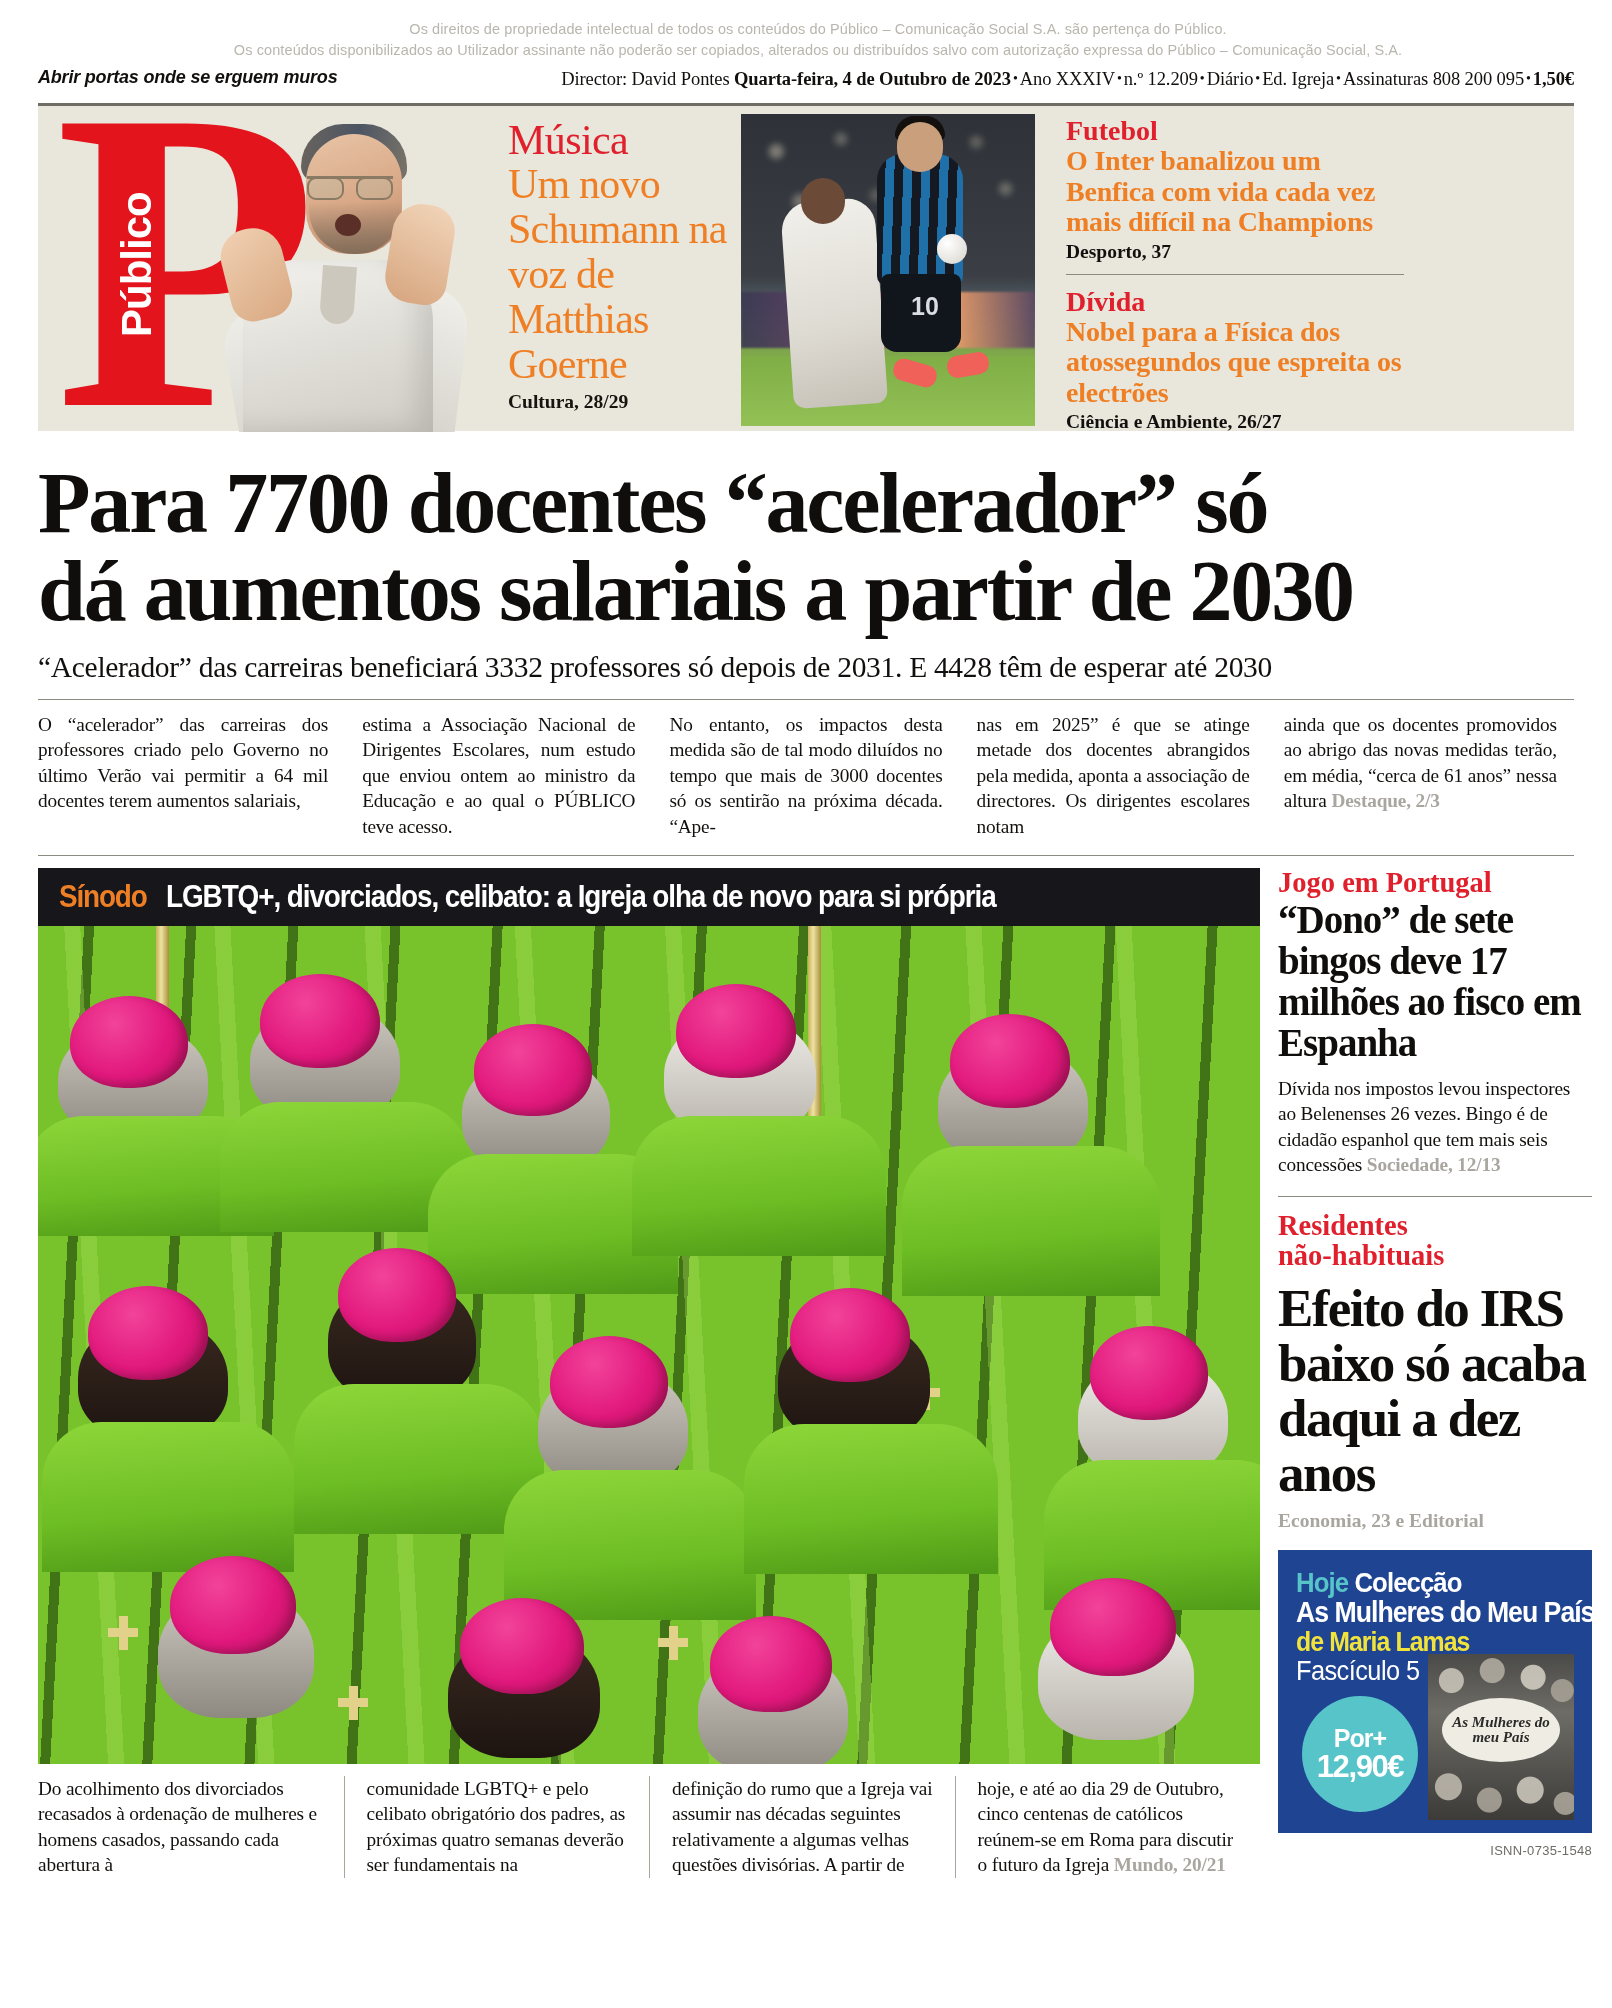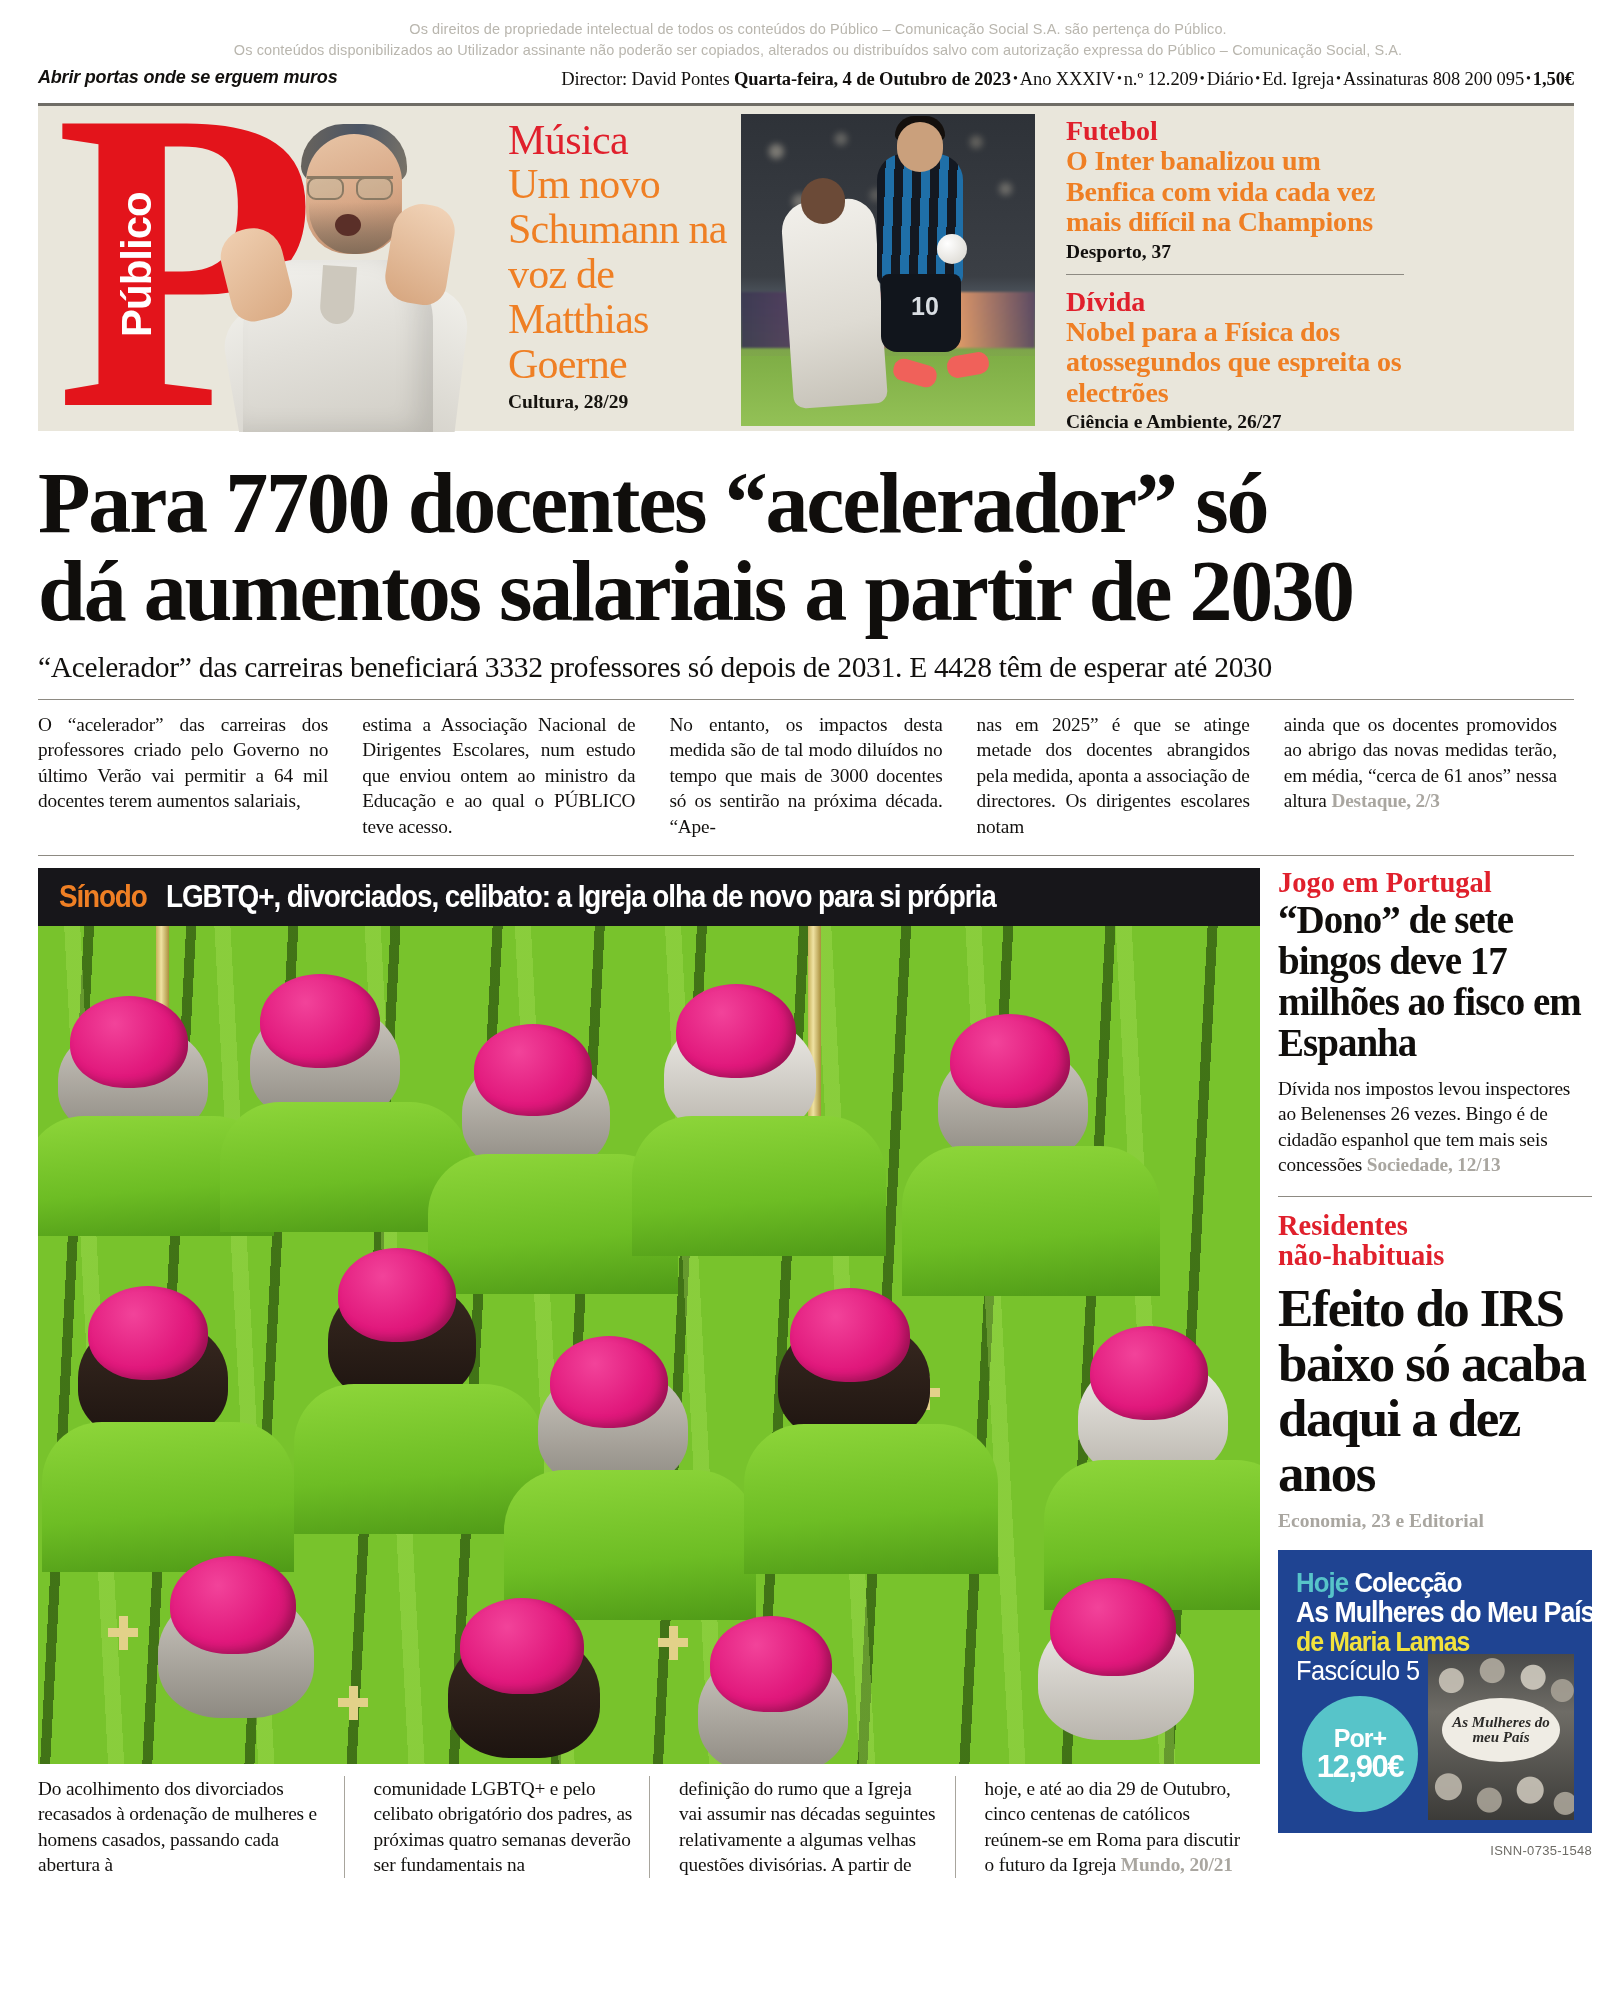--- a/index.html
+++ b/index.html
@@ -353,21 +353,21 @@
 
   
   .cap4{
     display:flex;margin-top:12px;width:1222px;
   }
   .cap4 .c{
     width:25%;box-sizing:border-box;
     padding:0 16px 0 0;
     font-size:19.3px;line-height:25.4px;letter-spacing:-.15px;
   }
-  .cap4 .c + .c{padding-left:29px;border-left:1.1px solid #a8a59d;}
+  .cap4 .c + .c{padding-left:22px;border-left:1.1px solid #a8a59d;}
   .cap4 .ref{color:#a9a6a0;font-weight:700;}
 
   
   .rs-kicker{color:#e0202c;font-weight:700;font-size:28.5px;line-height:30px;}
   .rs-head{
     font-weight:700;font-size:39px;line-height:41px;letter-spacing:-1px;color:#100e0c;margin-top:1px;
   }
   .rs-body{
     margin-top:13px;font-size:19.3px;line-height:25.4px;letter-spacing:-.15px;
   }

